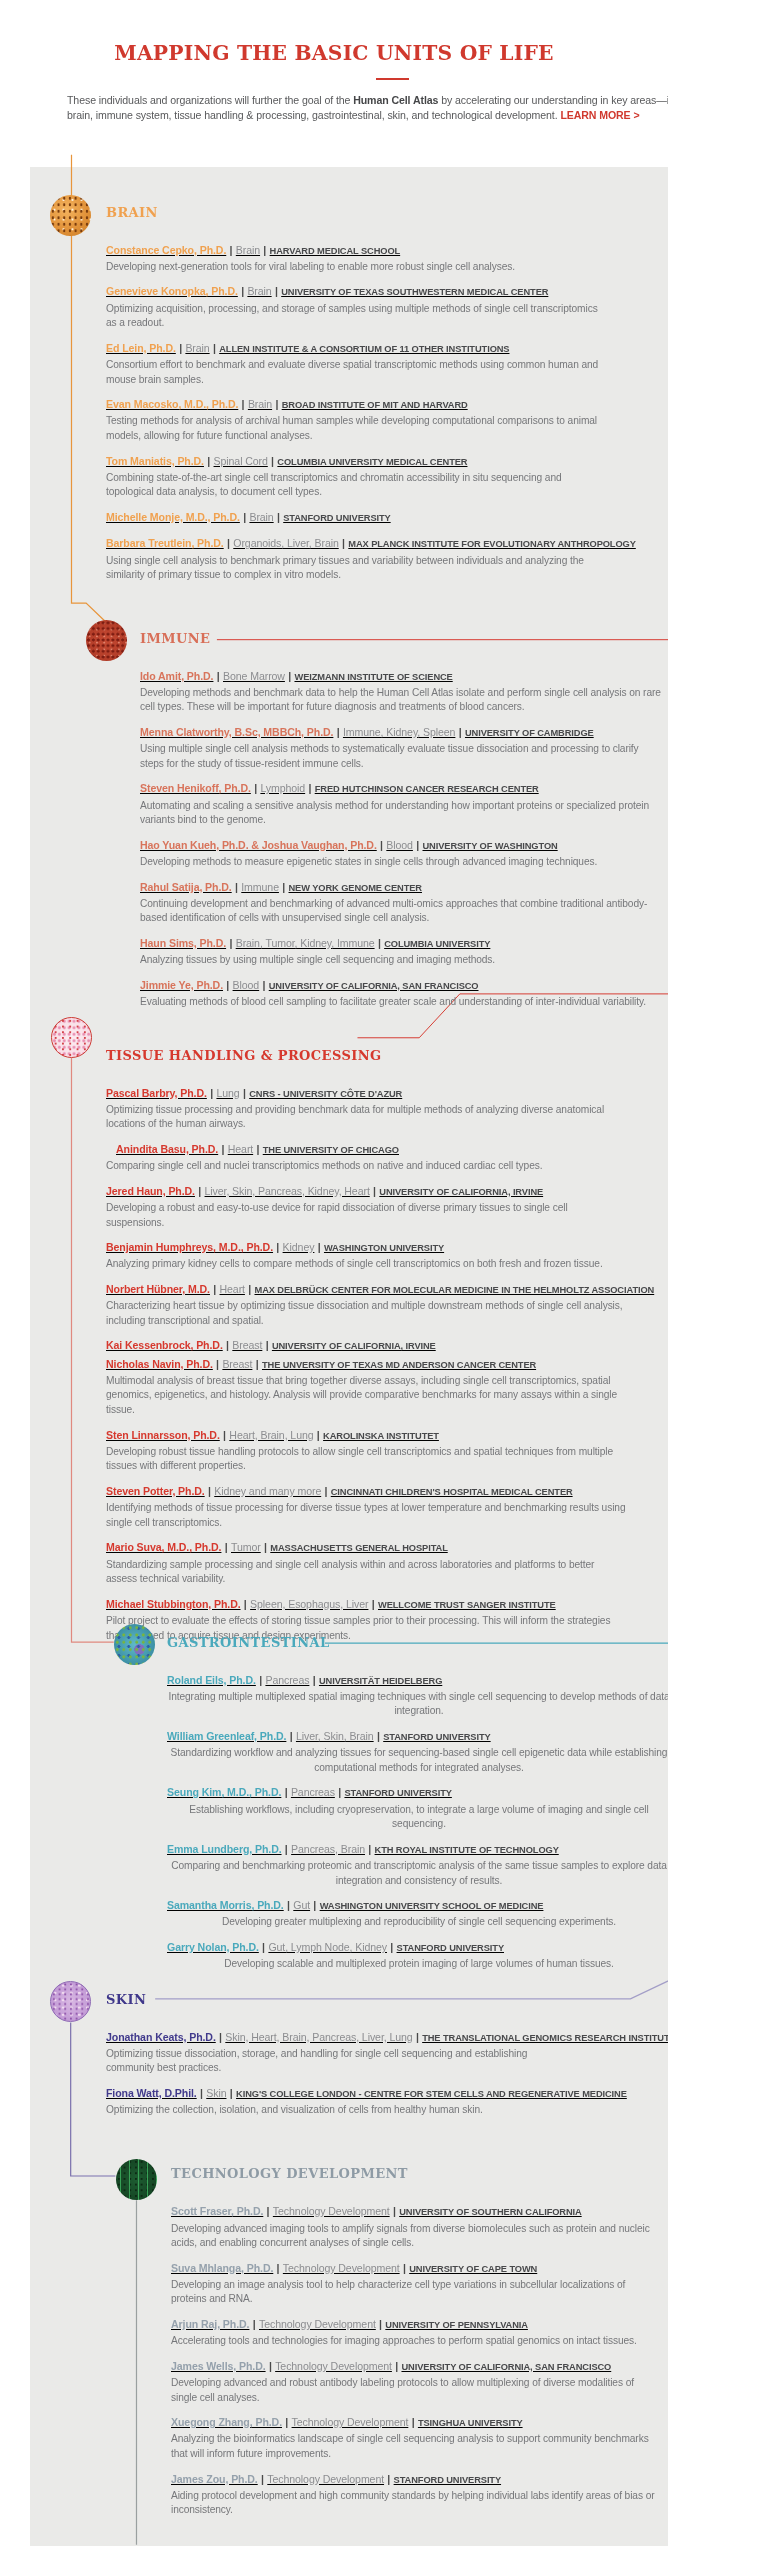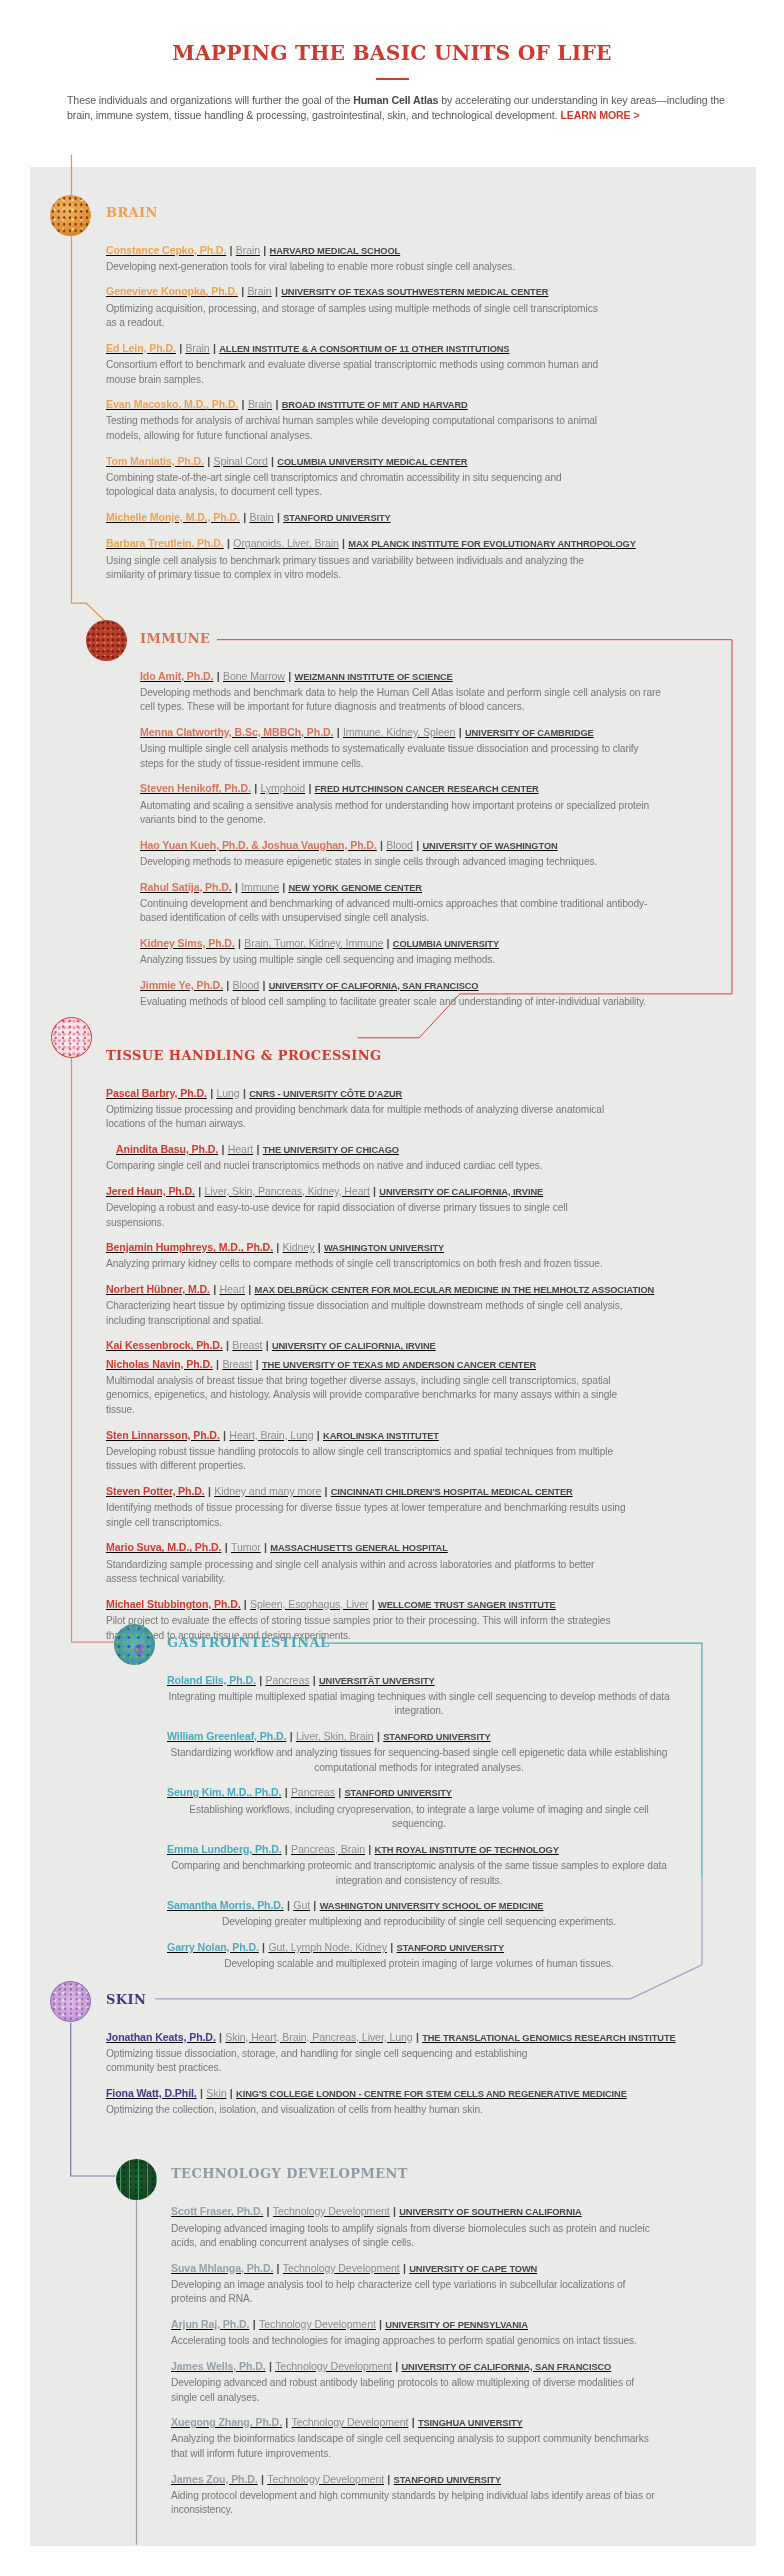--- a/index.html
+++ b/index.html
@@ -1,16 +1,16 @@
 <!DOCTYPE html>
 <html style="font-size:13px"><head>
 <meta charset="utf-8">
 <style>
   html,body{margin:0;padding:0;background:#ffffff;}
-  .canvas{position:relative;width:784px;height:2576px;background:#ffffff;overflow:hidden;
+  .canvas{position:relative;width:668px;height:2576px;background:#ffffff;overflow:hidden;
           font-family:"Liberation Sans",sans-serif;}
   .panel{position:absolute;left:30px;top:167px;width:726px;height:2379px;background:#EAEAE8;}
   svg.connectors{position:absolute;left:0;top:0;z-index:1;pointer-events:none;}
 
   .page-title{position:absolute;top:41px;left:0;width:100%;text-align:center;
               font-family:"DejaVu Serif",serif;font-weight:700;font-size:20.3px;
               color:#D0392E;letter-spacing:0.2px;}
   .divider{position:absolute;top:78px;left:376px;width:32.5px;height:2.4px;background:#D0392E;}
   .intro{position:absolute;left:67px;top:93px;width:660px;font-size:10.6px;line-height:15.4px;
          color:#58595B;letter-spacing:-0.1px;}
@@ -156,21 +156,21 @@
           </div>
           <div class="entry">
             <div class="entry-head"><span class="name" style="color: rgb(216, 116, 91);">Hao Yuan Kueh, Ph.D. &amp; Joshua Vaughan, Ph.D.</span><span class="sep">|</span><span class="organs">Blood</span><span class="sep">|</span><span class="inst">UNIVERSITY OF WASHINGTON</span></div>
             <div class="desc">Developing methods to measure epigenetic states in single cells through advanced imaging techniques.</div>
           </div>
           <div class="entry">
             <div class="entry-head"><span class="name" style="color: rgb(216, 116, 91);">Rahul Satija, Ph.D.</span><span class="sep">|</span><span class="organs">Immune</span><span class="sep">|</span><span class="inst">NEW YORK GENOME CENTER</span></div>
             <div class="desc">Continuing development and benchmarking of advanced multi-omics approaches that combine traditional antibody-based identification of cells with unsupervised single cell analysis.</div>
           </div>
           <div class="entry">
-            <div class="entry-head"><span class="name" style="color: rgb(216, 116, 91);">Kidney Sims, Ph.D.</span><span class="sep">|</span><span class="organs">Brain, Tumor, Kidney, Immune</span><span class="sep">|</span><span class="inst">COLUMBIA UNIVERSITY</span></div>
+            <div class="entry-head"><span class="name" style="color: rgb(216, 116, 91);">Haun Sims, Ph.D.</span><span class="sep">|</span><span class="organs">Brain, Tumor, Kidney, Immune</span><span class="sep">|</span><span class="inst">COLUMBIA UNIVERSITY</span></div>
             <div class="desc">Analyzing tissues by using multiple single cell sequencing and imaging methods.</div>
           </div>
           <div class="entry">
             <div class="entry-head"><span class="name" style="color: rgb(216, 116, 91);">Jimmie Ye, Ph.D.</span><span class="sep">|</span><span class="organs">Blood</span><span class="sep">|</span><span class="inst">UNIVERSITY OF CALIFORNIA, SAN FRANCISCO</span></div>
             <div class="desc">Evaluating methods of blood cell sampling to facilitate greater scale and understanding of inter-individual variability.</div>
           </div>
         </div>
     </div>
       <div class="section section-tissue">
       <div class="section-title" style="color: rgb(214, 57, 46);">TISSUE HANDLING &amp; PROCESSING</div>
@@ -215,21 +215,21 @@
           <div class="entry">
             <div class="entry-head"><span class="name" style="color: rgb(214, 57, 46);">Michael Stubbington, Ph.D.</span><span class="sep">|</span><span class="organs">Spleen, Esophagus, Liver</span><span class="sep">|</span><span class="inst">WELLCOME TRUST SANGER INSTITUTE</span></div>
             <div class="desc">Pilot project to evaluate the effects of storing tissue samples prior to their processing. This will inform the strategies that are used to acquire tissue and design experiments.</div>
           </div>
         </div>
     </div>
       <div class="section section-gastro">
       <div class="section-title" style="color: rgb(74, 169, 188);">GASTROINTESTINAL</div>
       <div class="entries">
           <div class="entry">
-            <div class="entry-head"><span class="name" style="color: rgb(74, 169, 188);">Roland Eils, Ph.D.</span><span class="sep">|</span><span class="organs">Pancreas</span><span class="sep">|</span><span class="inst">UNIVERSITÄT UNVERSITY</span></div>
+            <div class="entry-head"><span class="name" style="color: rgb(74, 169, 188);">Roland Eils, Ph.D.</span><span class="sep">|</span><span class="organs">Pancreas</span><span class="sep">|</span><span class="inst">UNIVERSITÄT HEIDELBERG</span></div>
             <div class="desc">Integrating multiple multiplexed spatial imaging techniques with single cell sequencing to develop methods of data integration.</div>
           </div>
           <div class="entry">
             <div class="entry-head"><span class="name" style="color: rgb(74, 169, 188);">William Greenleaf, Ph.D.</span><span class="sep">|</span><span class="organs">Liver, Skin, Brain</span><span class="sep">|</span><span class="inst">STANFORD UNIVERSITY</span></div>
             <div class="desc">Standardizing workflow and analyzing tissues for sequencing-based single cell epigenetic data while establishing computational methods for integrated analyses.</div>
           </div>
           <div class="entry">
             <div class="entry-head"><span class="name" style="color: rgb(74, 169, 188);">Seung Kim, M.D., Ph.D.</span><span class="sep">|</span><span class="organs">Pancreas</span><span class="sep">|</span><span class="inst">STANFORD UNIVERSITY</span></div>
             <div class="desc">Establishing workflows, including cryopreservation, to integrate a large volume of imaging and single cell sequencing.</div>
           </div>

